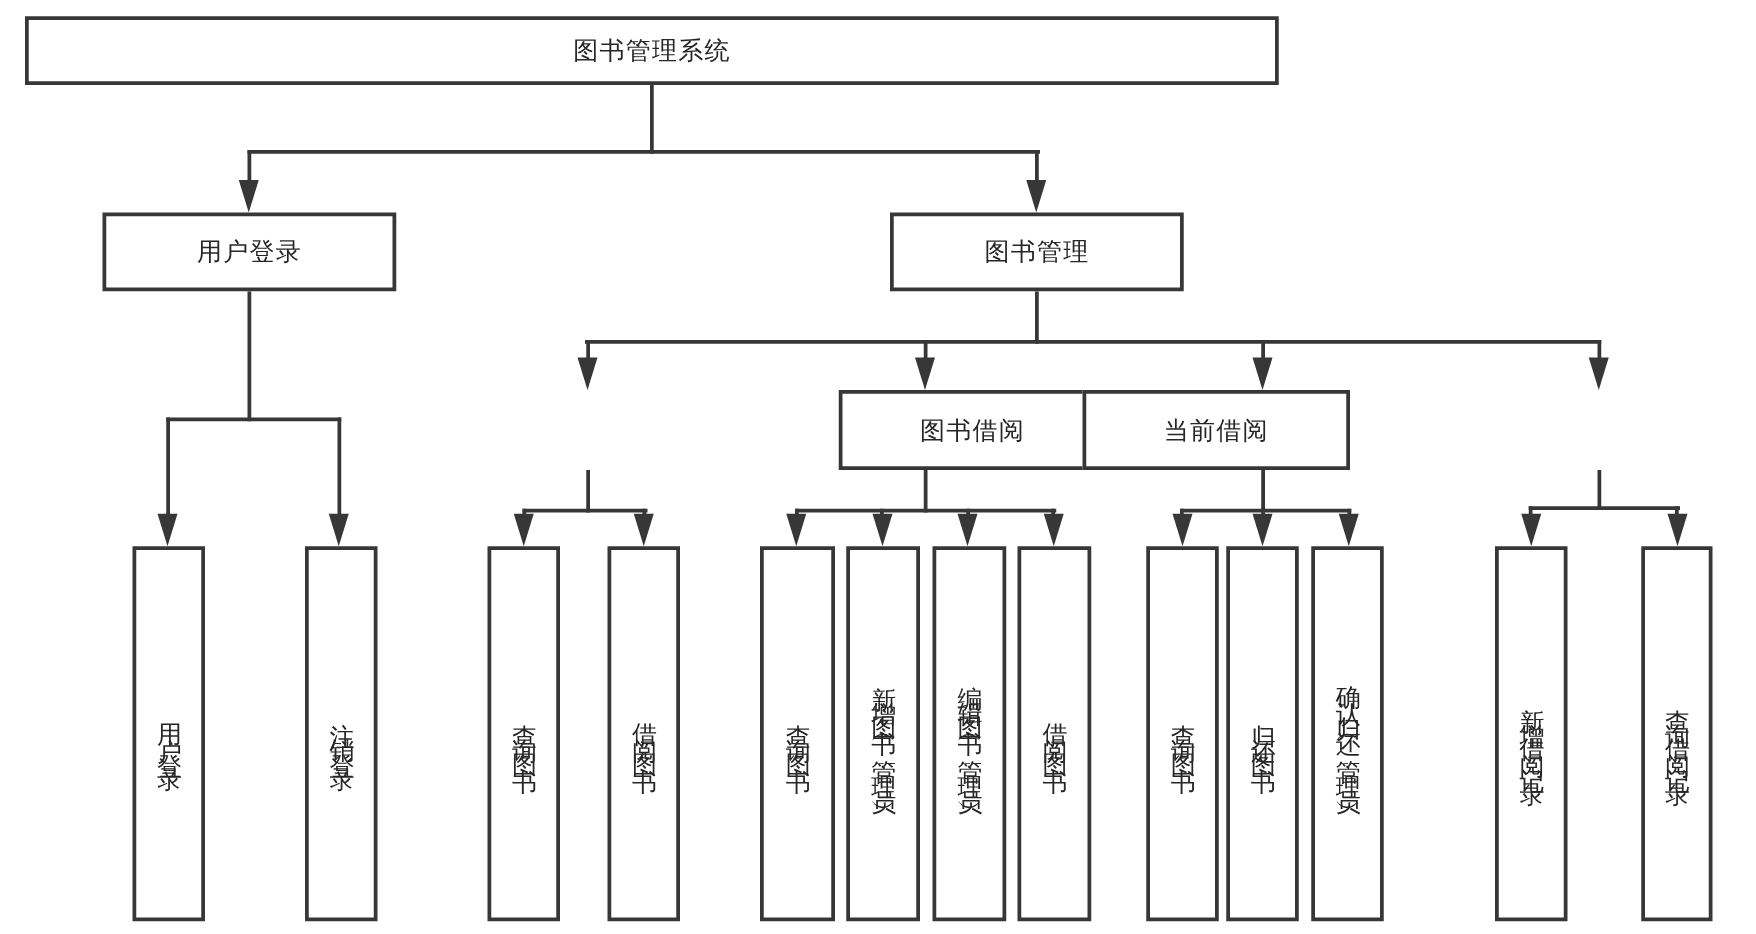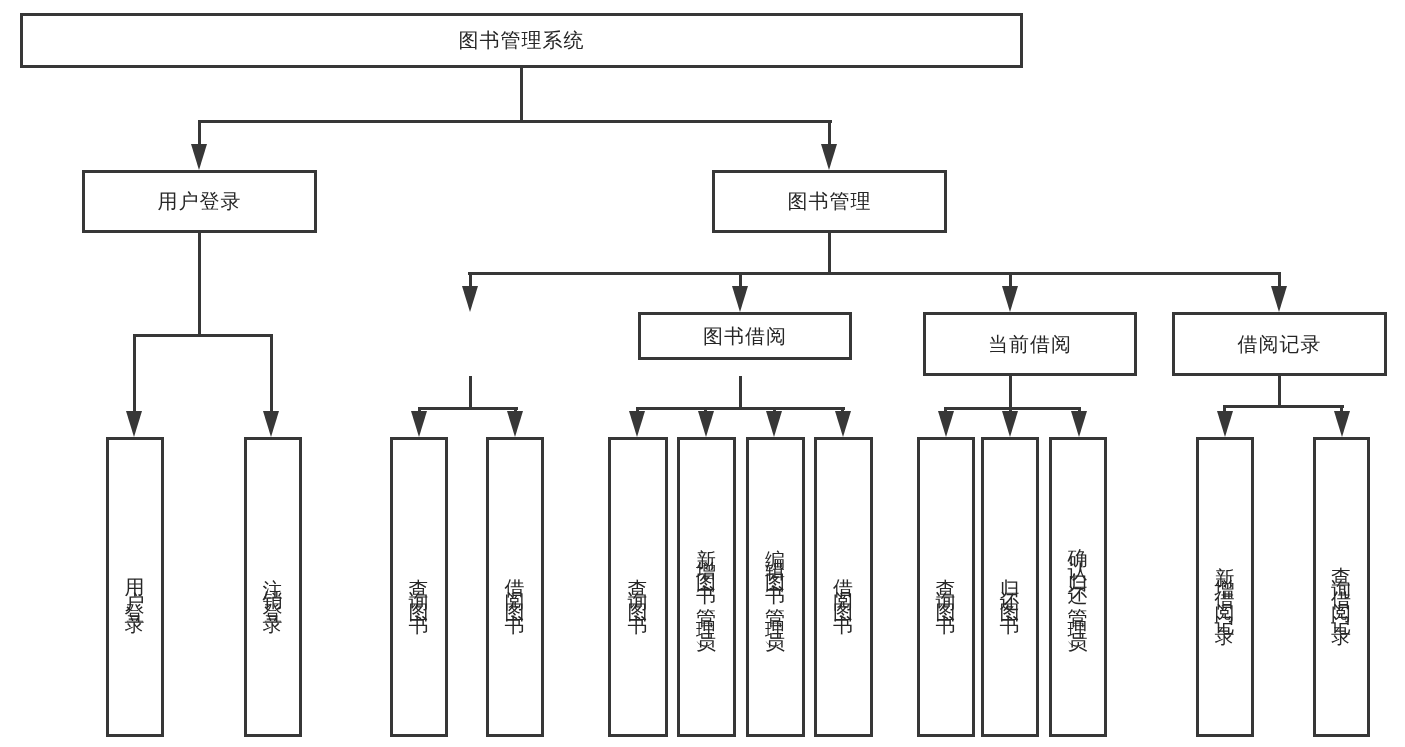--- a/index.html
+++ b/index.html
@@ -129,28 +129,25 @@
     <span>图书管理系统</span>
   </div>
 
   <div class="box" style="left:82px;top:170px;width:235px;height:63px">
     <span>用户登录</span>
   </div>
   <div class="box" style="left:712px;top:170px;width:235px;height:63px">
     <span>图书管理</span>
   </div>
 
-  <div class="box" style="left:638px;top:312px;width:214px;height:48px">
+  <div class="box" style="left:671px;top:312px;width:214px;height:64px">
     <span>图书借阅</span>
   </div>
-  <div class="box" style="left:923px;top:312px;width:214px;height:64px">
+  <div class="box" style="left:866px;top:312px;width:214px;height:64px">
     <span>当前借阅</span>
-  </div>
-  <div class="box" style="left:1172px;top:312px;width:215px;height:64px">
-    <span>借阅记录</span>
   </div>
 
   <div class="leaf" style="left:106px;width:58px">
     <span class="vtext">用户登录</span>
   </div>
   <div class="leaf" style="left:244px;width:58px">
     <span class="vtext">注销登录</span>
   </div>
 
   <div class="leaf" style="left:390px;width:58px">

